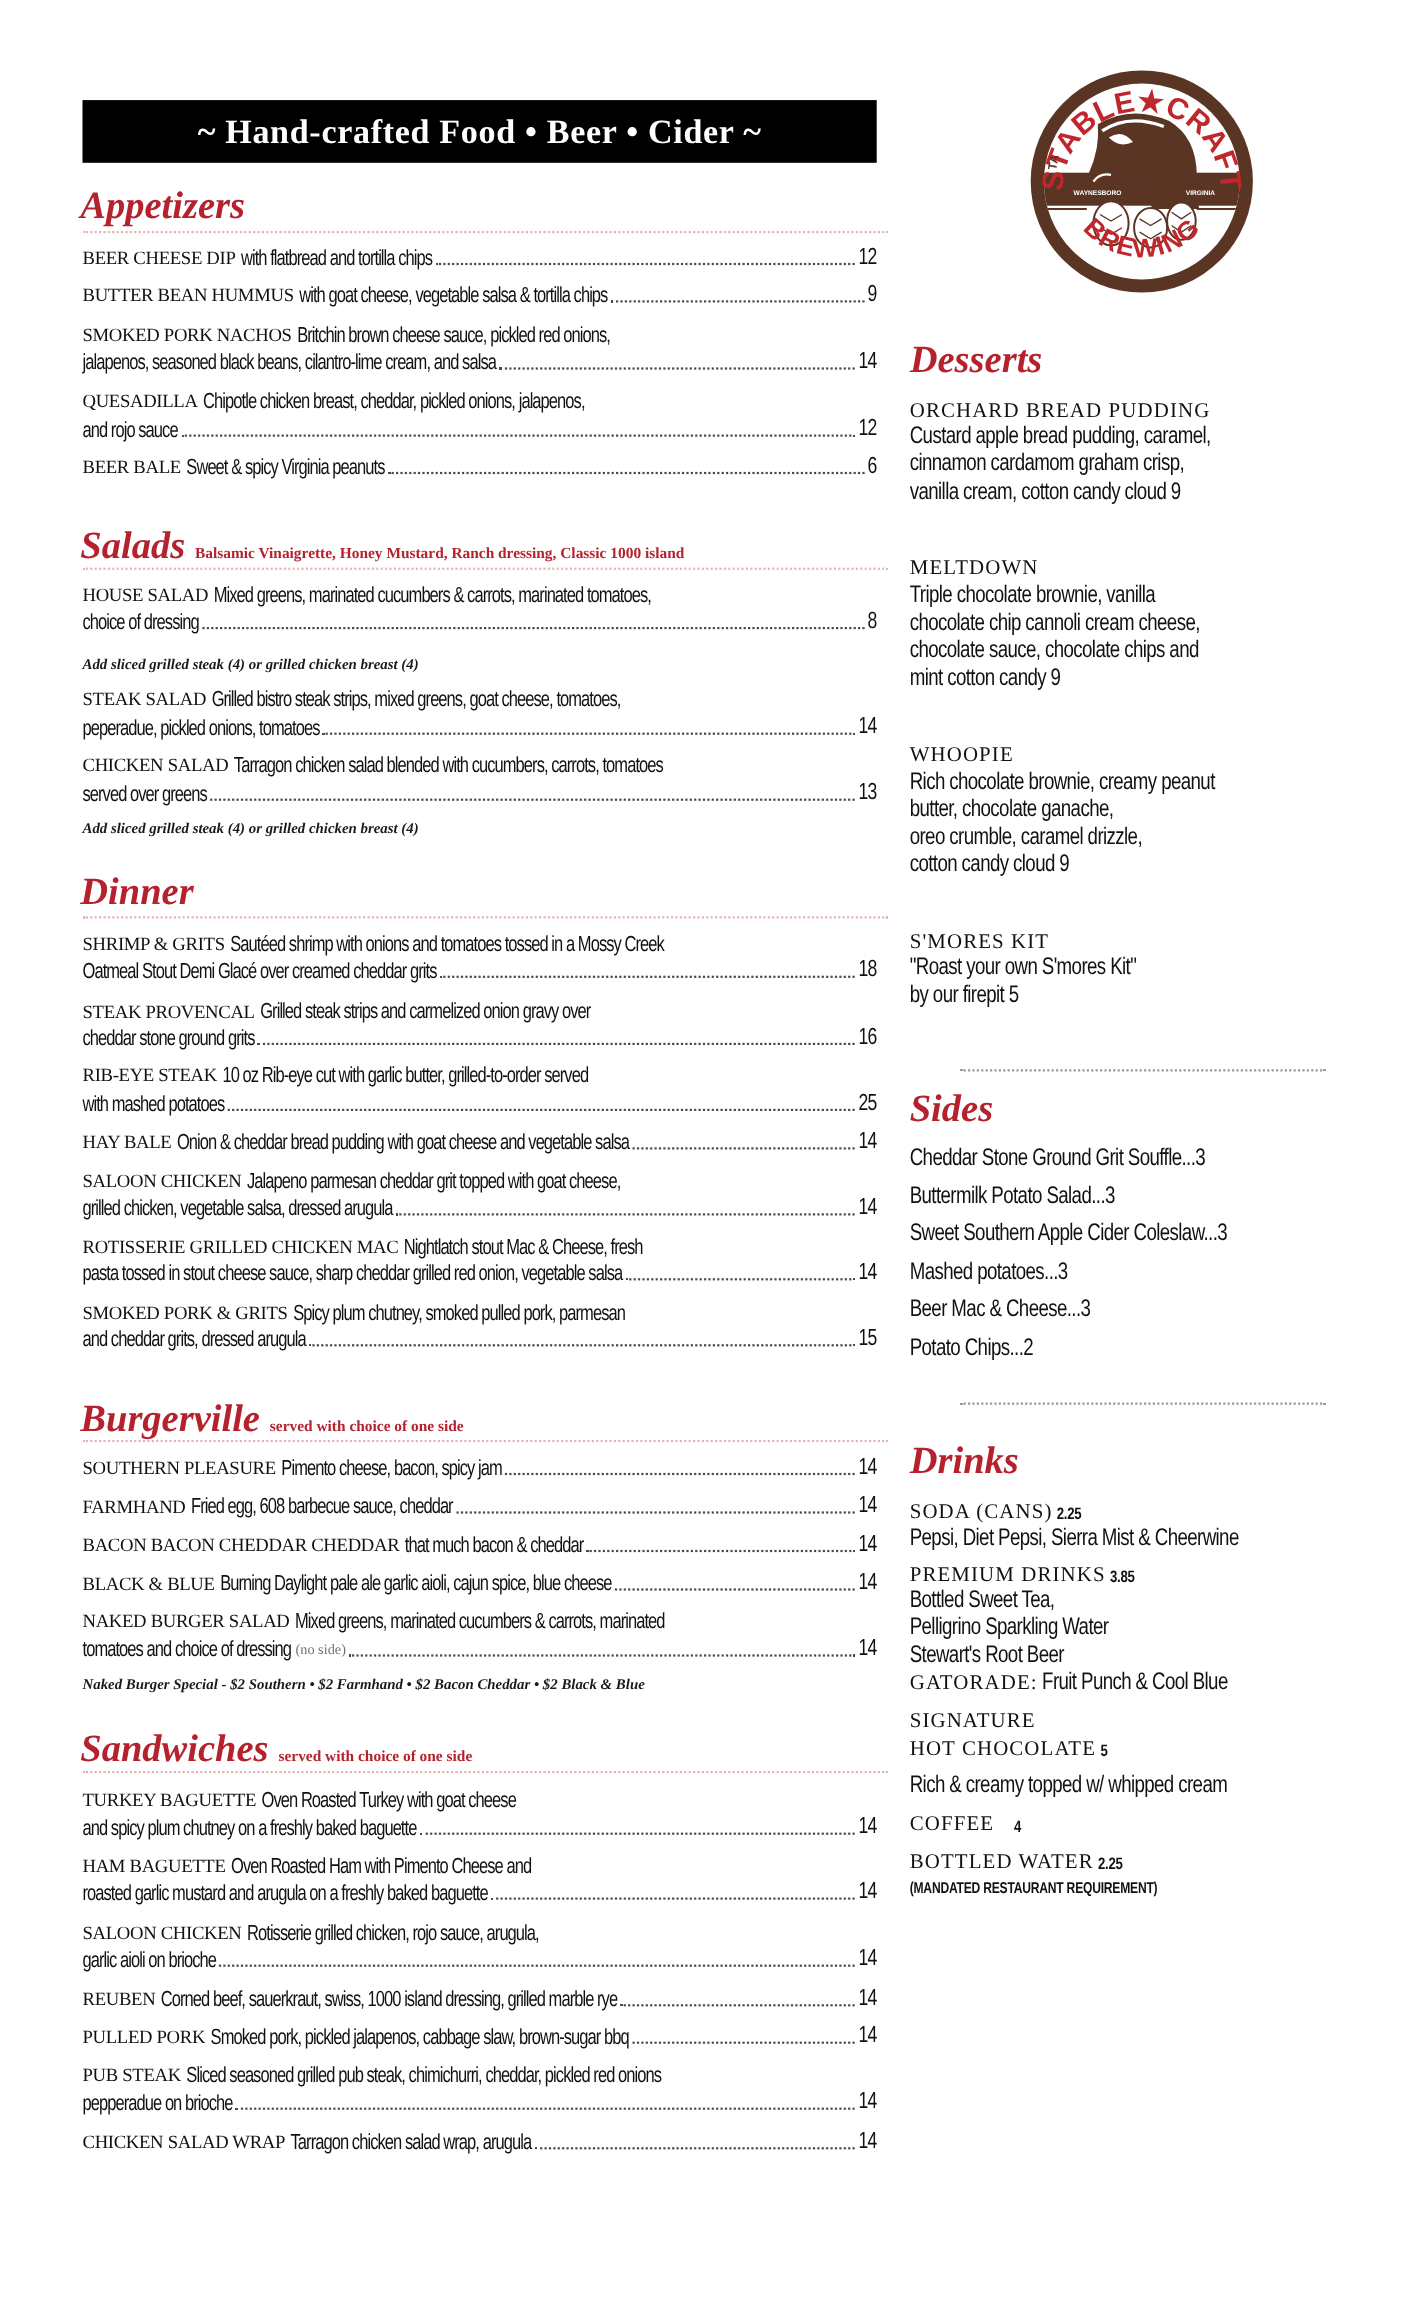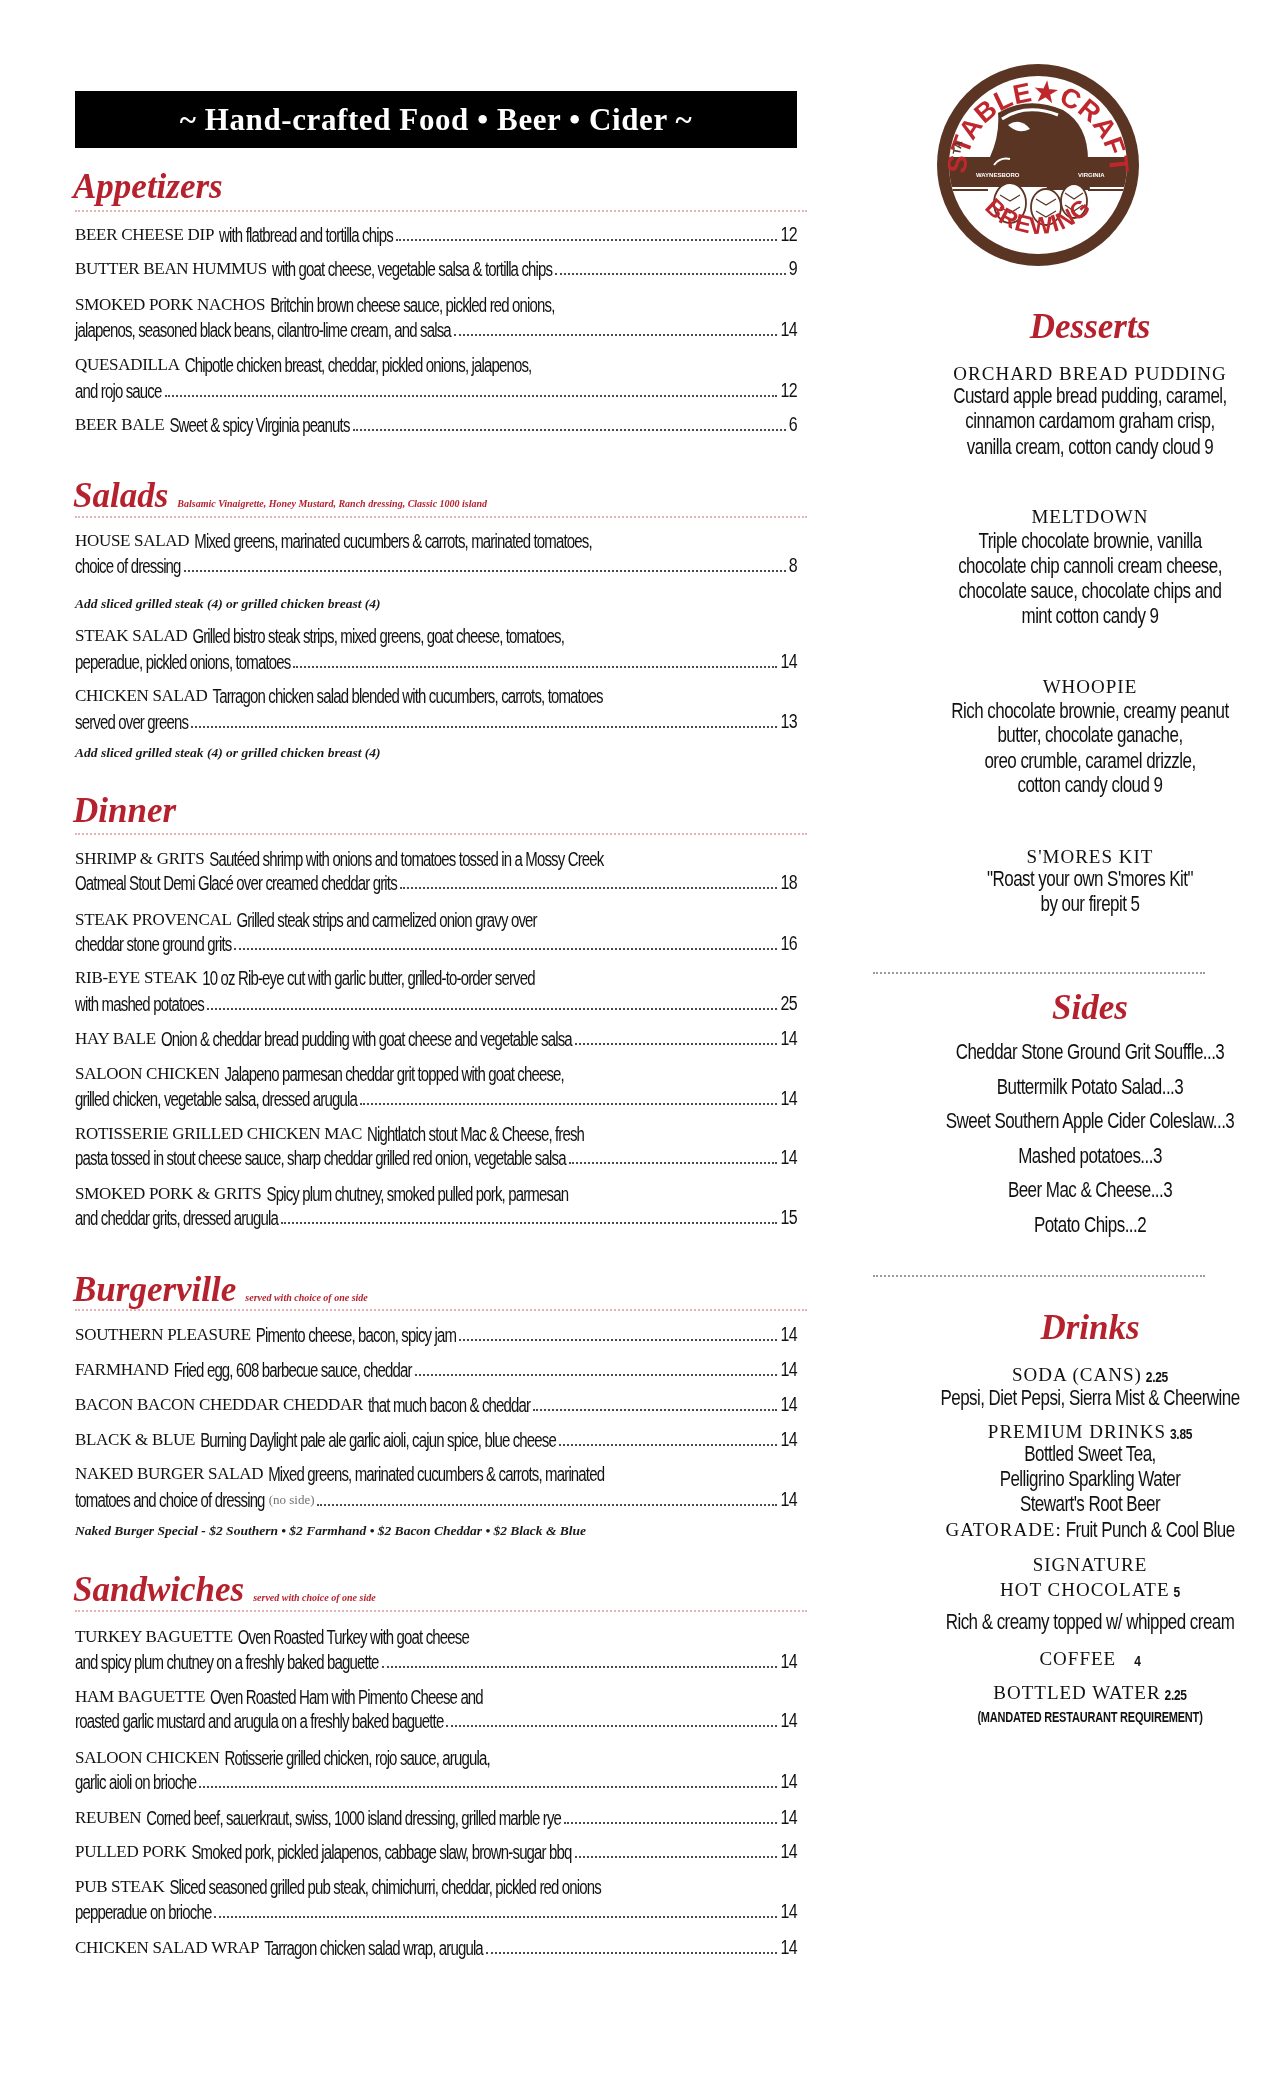--- a/index.html
+++ b/index.html
@@ -1,30 +1,30 @@
 <!DOCTYPE html>
 <html><head>
 <meta charset="utf-8">
 <style>
   html,body{margin:0;padding:0;background:#ffffff;}
   body{position:relative;width:1275px;height:2100px;overflow:hidden;color:#141414;}
   .banner{position:absolute;left:75px;top:91px;width:722px;height:57px;background:#000;color:#fff;
     font-family:"Liberation Serif",serif;font-weight:bold;font-size:31px;line-height:57px;text-align:center;letter-spacing:0.6px;white-space:nowrap;}
   .sec-title{position:absolute;left:73px;height:40px;line-height:40px;white-space:nowrap;color:#b5222d;}
   .sec-title .t{font-family:Liberation Serif, serif;font-style:italic;font-weight:bold;font-size:35px;}
-  .sec-title .s{font-family:"Liberation Serif",serif;font-style:italic;font-weight:bold;font-size:10px;margin-left:9px;}
+  .sec-title .s{font-family:"Liberation Serif",serif;font-weight:bold;font-size:14px;margin-left:9px;}
   .rule{position:absolute;left:75px;width:732px;height:0;border-top:2px dotted #e3b3b7;}
   .row{position:absolute;left:75px;width:722px;height:26px;display:flex;align-items:center;white-space:nowrap;}
   .n{font-family:"Liberation Serif",serif;font-size:17px;letter-spacing:-0.3px;color:#111;margin-right:5px;}
   .d{font-family:"Liberation Sans",sans-serif;font-size:15px;letter-spacing:-0.85px;color:#111;display:inline-block;transform:scaleY(1.32);transform-origin:50% 60%;}
   .ns{font-family:"Liberation Serif",serif;font-size:13px;color:#737373;margin-left:4px;}
   .lead{flex:1;height:12px;border-bottom:2px dotted #4a4a4a;margin:0 3px 0 3px;min-width:8px;align-self:center;position:relative;top:-1px;}
   .p{font-family:"Liberation Sans",sans-serif;font-size:16px;letter-spacing:-0.6px;color:#111;display:inline-block;transform:scaleY(1.32);transform-origin:50% 60%;}
   .note{position:absolute;left:75px;height:26px;line-height:26px;white-space:nowrap;font-family:"Liberation Serif",serif;font-style:italic;font-weight:bold;font-size:13.5px;color:#1a1a1a;}
-  .rc{position:absolute;left:924px;width:332px;text-align:center;white-space:nowrap;}
+  .rc{position:absolute;left:827px;width:332px;white-space:nowrap;}
   .rh{height:40px;line-height:40px;color:#b5222d;font-family:"Liberation Serif",serif;font-style:italic;font-weight:bold;font-size:35px;}
   .rl{height:26px;line-height:26px;}
   .rn{font-family:"Liberation Serif",serif;font-size:19px;letter-spacing:1px;color:#111;}
   .rd{font-family:"Liberation Sans",sans-serif;font-size:17px;letter-spacing:-0.55px;color:#111;display:inline-block;transform:scaleY(1.28);transform-origin:50% 60%;}
   .rp{font-family:"Liberation Sans",sans-serif;font-weight:bold;font-size:12px;letter-spacing:-0.3px;color:#111;margin-left:4px;display:inline-block;transform:scaleY(1.25);}
   .rsm{font-family:"Liberation Sans",sans-serif;font-weight:bold;font-size:11px;letter-spacing:-0.2px;color:#111;display:inline-block;transform:scaleY(1.3);}
   .rrule{position:absolute;left:873px;width:332px;height:0;border-top:2px dotted #9a9a9a;}
   .logo{position:absolute;left:933px;top:60px;width:210px;height:210px;}
 </style>
 </head>

